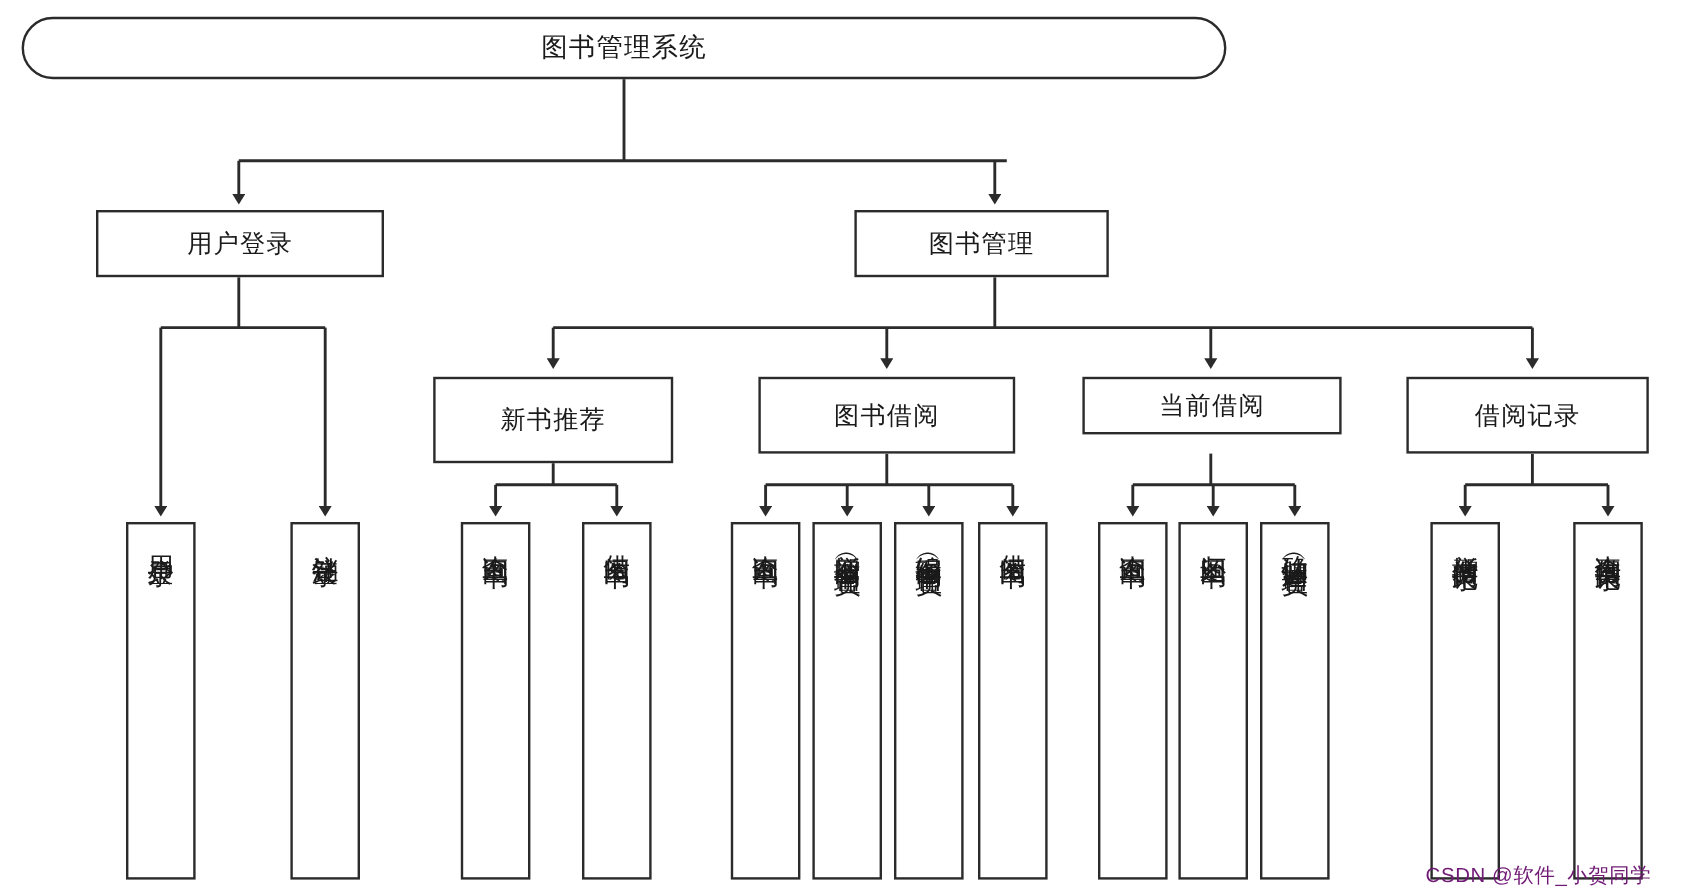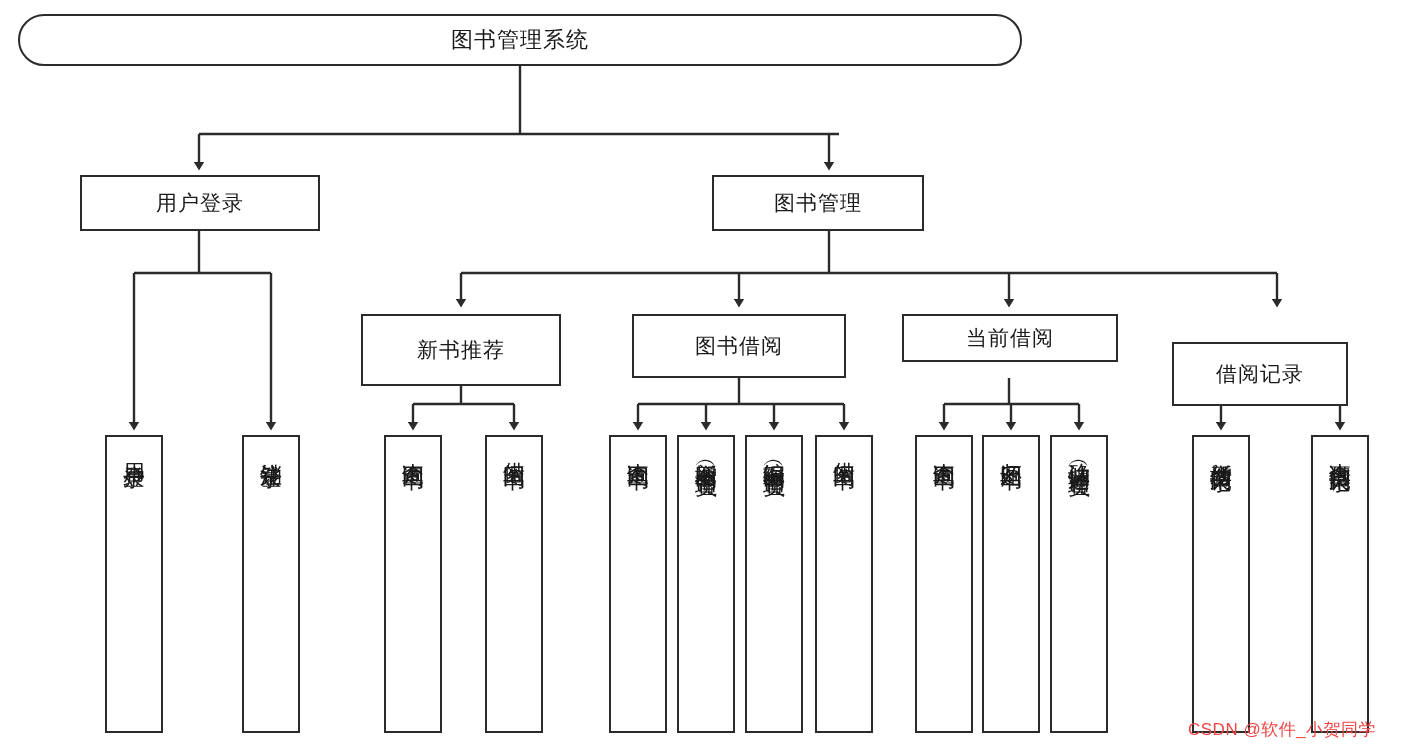--- a/index.html
+++ b/index.html
@@ -34,21 +34,21 @@
     font-size:22px;
     line-height:1.18;
     letter-spacing:2px;
     white-space:nowrap;
     color:#1a1a1a;
   }
   .watermark{
     position:absolute;
     left:1188px;top:718px;
     font-size:17px;
-    color:#ef4444;
+    color:#701a75;
     white-space:nowrap;
     letter-spacing:0.5px;
   }
 </style>
 </head>
 <body>
 
 <div id="stage">
 
   <svg id="wires" viewBox="0 0 1405 747">
@@ -114,21 +114,21 @@
 
   <div class="node h" style="left:361px;top:314px;width:200px;height:72px;">
     <span>新书推荐</span>
   </div>
   <div class="node h" style="left:632px;top:314px;width:214px;height:64px;justify-content:center;">
     <span>图书借阅</span>
   </div>
   <div class="node h" style="left:902px;top:314px;width:216px;height:48px;">
     <span>当前借阅</span>
   </div>
-  <div class="node h" style="left:1172px;top:314px;width:176px;height:64px;margin-top:28px;">
+  <div class="node h" style="left:1172px;top:314px;width:202px;height:64px;">
     <span>借阅记录</span>
   </div>
 
   <div class="node v" style="left:105px;top:435px;width:58px;height:298px;">
     <span class="vtext">用户登录</span>
   </div>
   <div class="node v" style="left:242px;top:435px;width:58px;height:298px;">
     <span class="vtext">注销登录</span>
   </div>
 

